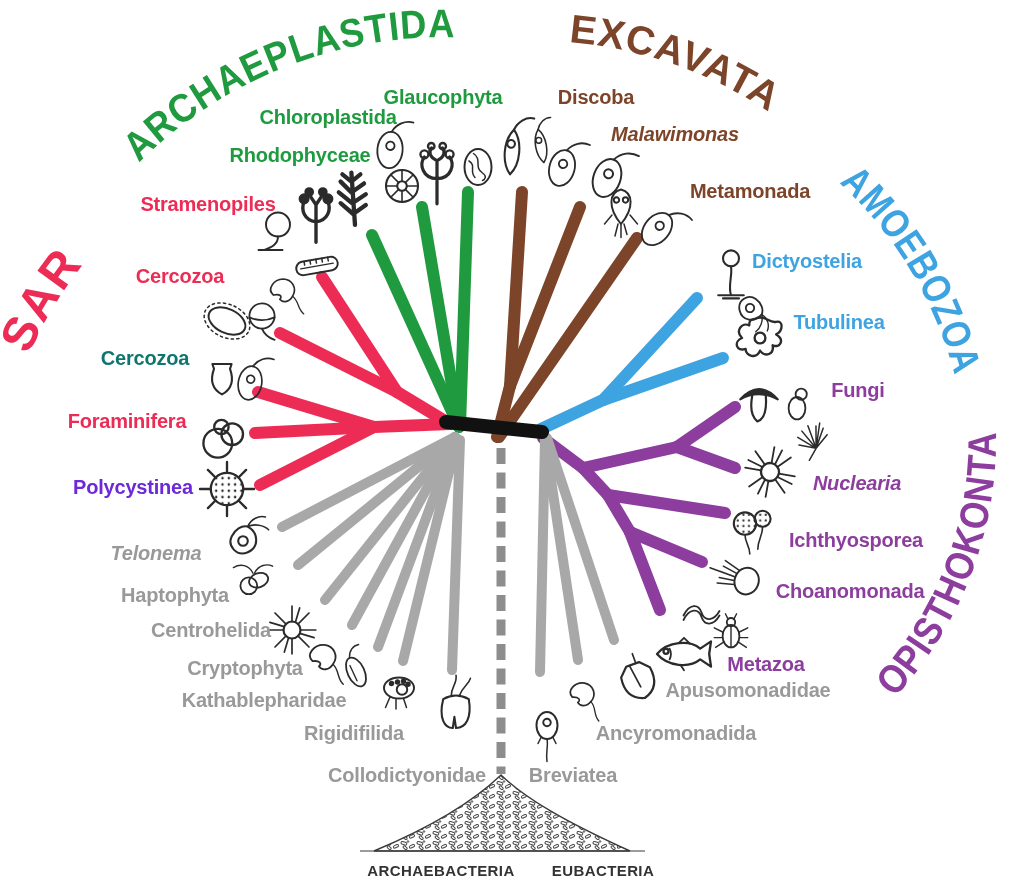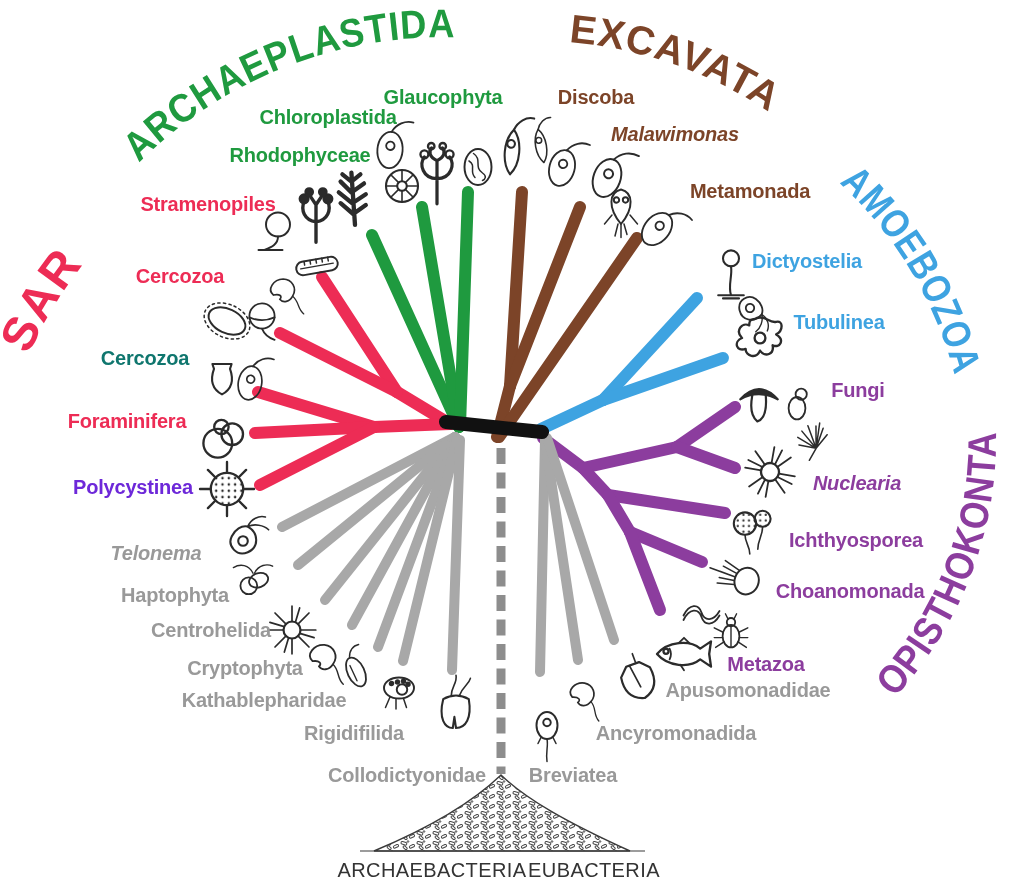--- a/index.html
+++ b/index.html
@@ -2,22 +2,22 @@
 <html><head>
 <meta charset="utf-8">
 <style>
   html,body{margin:0;padding:0;background:#fff;}
   #stage{position:relative;width:1020px;height:880px;background:#ffffff;overflow:hidden;
          font-family:"Liberation Sans",sans-serif;}
   #tree{position:absolute;left:0;top:0;}
   .clade-label{position:absolute;transform:translate(-50%,-50%);font-weight:700;font-size:20px;
                letter-spacing:-0.2px;white-space:nowrap;line-height:1;}
   .clade-label.it{font-style:italic;}
-  .root-label{position:absolute;transform:translate(-50%,-50%);font-weight:400;font-size:20px;
-              letter-spacing:0.4px;white-space:nowrap;}
+  .root-label{position:absolute;transform:translate(-50%,-50%);font-weight:700;font-size:15px;
+              letter-spacing:0.4px;white-space:nowrap;margin-left:9px;}
   .arc-title{font-weight:700;font-size:40px;letter-spacing:1px;}
   #t-sar{font-size:48px;letter-spacing:2px;}
   .org-icon{stroke:#2b2b2b;fill:none;stroke-width:1.3;stroke-linecap:round;stroke-linejoin:round;}
   .branch{fill:none;}
 </style>
 </head>
 <body>
 
 <div id="stage">
   <svg id="tree" width="1020" height="880" viewBox="0 0 1020 880" xmlns="http://www.w3.org/2000/svg">

